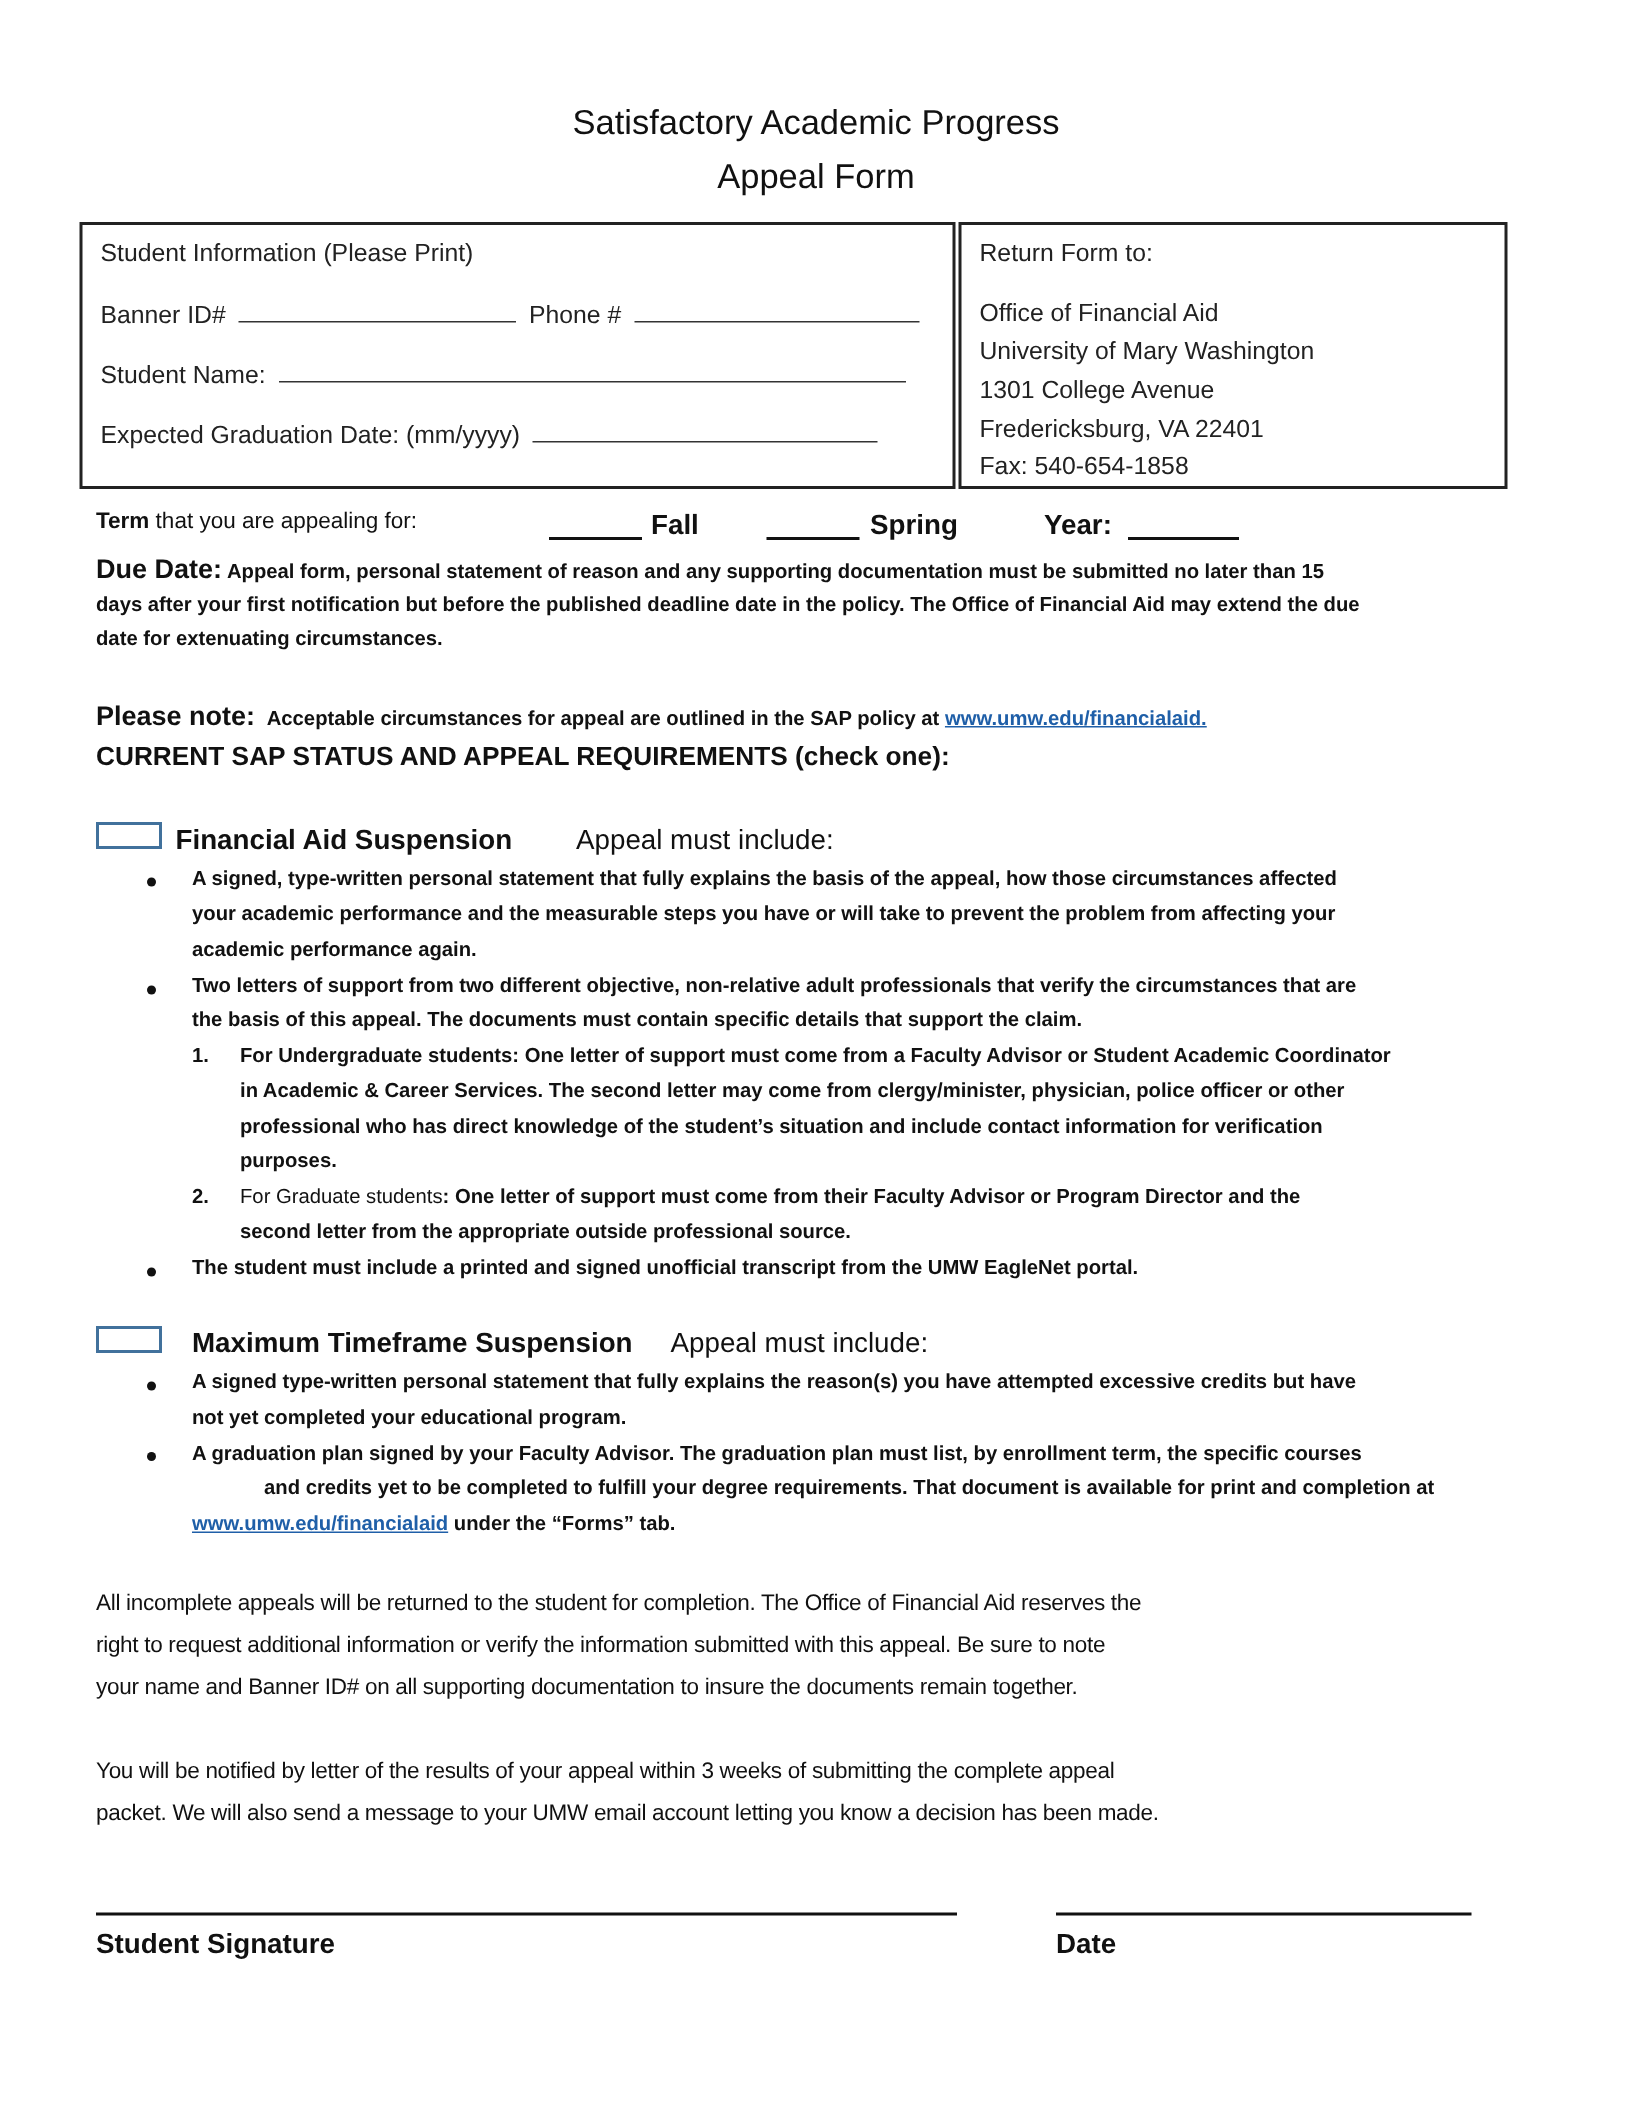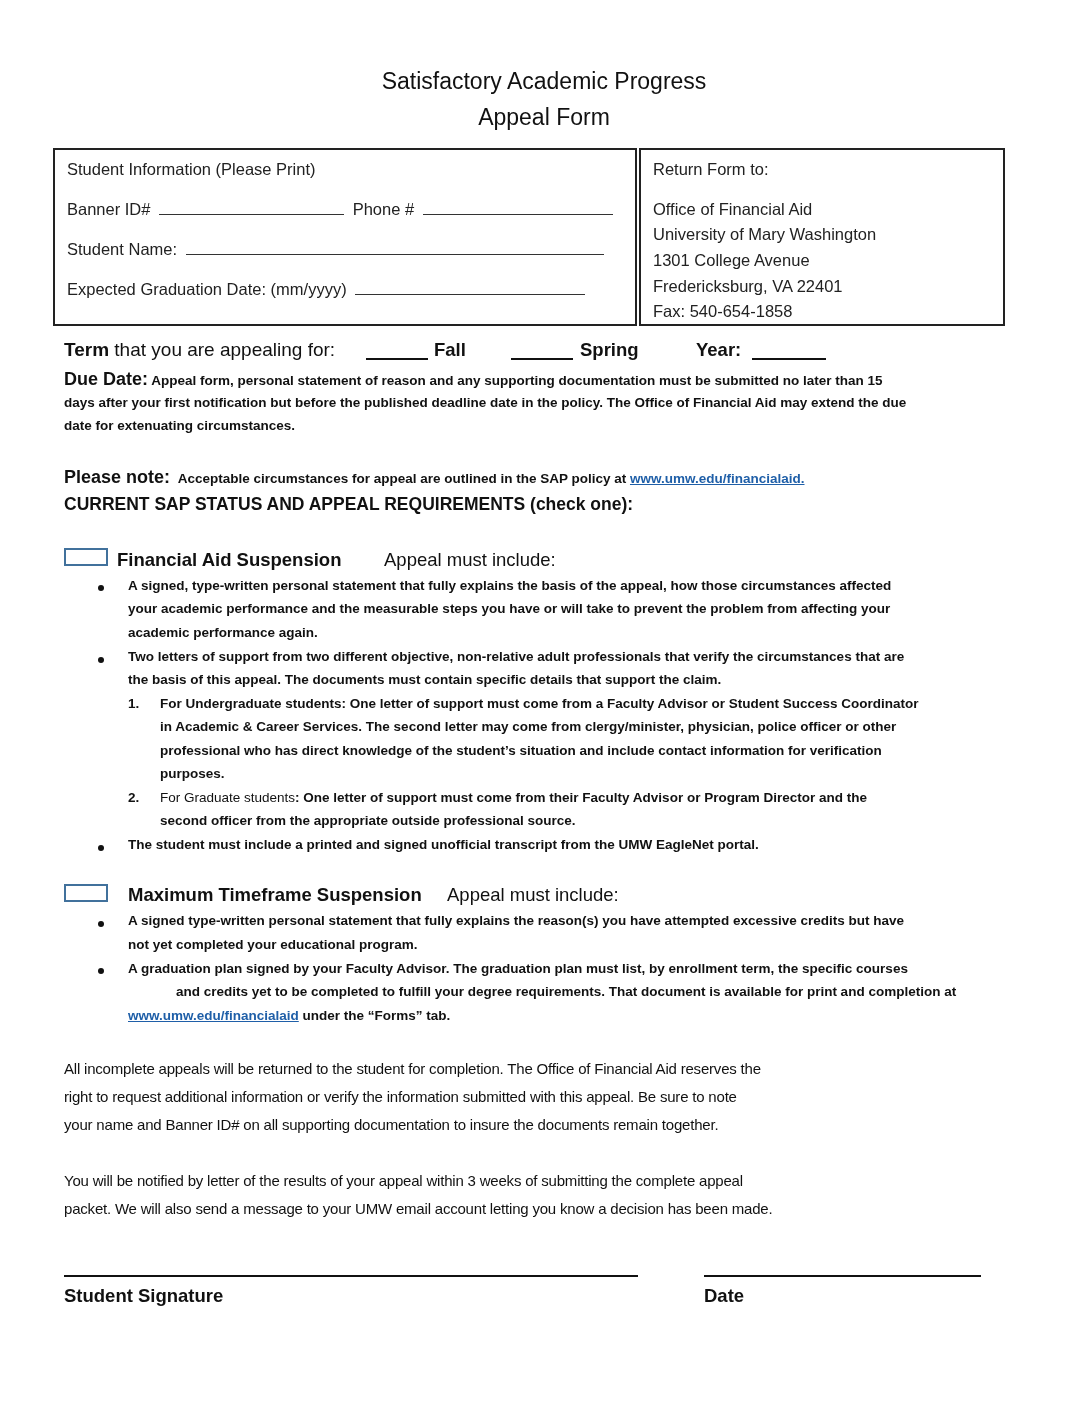--- a/index.html
+++ b/index.html
@@ -43,21 +43,21 @@
 
 <div class="abs box" style="left:614px; top:148px; width:366px; height:178px;margin-left:25px;">
   <div class="box-line" style="left:12px; top:10px;">Return Form to:</div>
   <div class="box-line" style="left:12px; top:50px;">Office of Financial Aid</div>
   <div class="box-line" style="left:12px; top:75px;">University of Mary Washington</div>
   <div class="box-line" style="left:12px; top:101px;">1301 College Avenue</div>
   <div class="box-line" style="left:12px; top:127px;">Fredericksburg, VA  22401</div>
   <div class="box-line" style="left:12px; top:152px;">Fax: 540-654-1858</div>
 </div>
 
-<div class="abs" style="left:64px; top:339px; font-size:19px; white-space:nowrap;">
+<div class="abs" style="left:64px; top:339px; font-size:15px; white-space:nowrap;">
   <span style="font-weight:900;">Term</span><span> that you are appealing for:</span>
 </div>
 <div class="abs uline" style="left:366px; top:344px; width:62px; border-bottom:2px solid #111;"><span></span></div>
 <div class="abs" style="left:434px; top:339px; font-size:18.5px; font-weight:bold;">Fall</div>
 <div class="abs uline" style="left:511px; top:344px; width:62px; border-bottom:2px solid #111;"><span></span></div>
 <div class="abs" style="left:580px; top:339px; font-size:18.5px; font-weight:bold;">Spring</div>
 <div class="abs" style="left:696px; top:339px; font-size:18.5px; font-weight:bold;">Year:</div>
 <div class="abs uline" style="left:752px; top:344px; width:74px; border-bottom:2px solid #111;"><span></span></div>
 
 <div class="abs small" style="left:64px; top:369px;">
@@ -83,31 +83,31 @@
 <div class="abs small" style="left:128px; top:578px;">A signed, type-written personal statement that fully explains the basis of the appeal, how those circumstances affected</div>
 <div class="abs small" style="left:128px; top:601px;">your academic performance and the measurable steps you have or will take to prevent the problem from affecting your</div>
 <div class="abs small" style="left:128px; top:625px;">academic performance again.</div>
 
 <div class="bullet" style="left:98px; top:657px;"></div>
 <div class="abs small" style="left:128px; top:649px;">Two letters of support from two different objective, non-relative adult professionals that verify the circumstances that are</div>
 <div class="abs small" style="left:128px; top:672px;">the basis of this appeal.   The documents must contain specific details that support the claim.</div>
 
 <div class="abs small" style="left:128px; top:696px;">1.</div>
 <div class="abs small" style="left:160px; top:696px;">
-  <span style="font-weight:900;">For Undergraduate students</span><span>:  One letter of support must come from a Faculty Advisor or Student Success Coordinator</span>
+  <span style="font-weight:900;">For Undergraduate students</span><span>:  One letter of support must come from a Faculty Advisor or Student Academic Coordinator</span>
 </div>
 <div class="abs small" style="left:160px; top:719px;">in Academic &amp; Career Services.  The second letter may come from clergy/minister, physician, police officer or other</div>
 <div class="abs small" style="left:160px; top:743px;">professional who has direct knowledge of the student’s situation and include contact information for verification</div>
 <div class="abs small" style="left:160px; top:766px;">purposes.</div>
 
 <div class="abs small" style="left:128px; top:790px;">2.</div>
 <div class="abs small" style="left:160px; top:790px;">
   <span style="font-weight:400;">For Graduate students</span><span>:  One letter of support must come from their Faculty Advisor or Program Director and the</span>
 </div>
-<div class="abs small" style="left:160px; top:813px;">second officer from the appropriate outside professional source.</div>
+<div class="abs small" style="left:160px; top:813px;">second letter from the appropriate outside professional source.</div>
 
 <div class="bullet" style="left:98px; top:845px;"></div>
 <div class="abs small" style="left:128px; top:837px;">The student must include a printed and signed unofficial transcript from the UMW EagleNet portal.</div>
 
 <div class="abs checkbox" style="left:64px; top:884px;"></div>
 <div class="abs" style="left:128px; top:884px; font-size:18.5px; font-weight:bold; white-space:nowrap;">Maximum Timeframe Suspension</div>
 <div class="abs" style="left:447px; top:884px; font-size:18.5px; white-space:nowrap;">Appeal must include:</div>
 
 <div class="bullet" style="left:98px; top:921px;"></div>
 <div class="abs small" style="left:128px; top:913px;">A signed type-written personal statement that fully explains the reason(s) you have attempted excessive credits but have</div>

